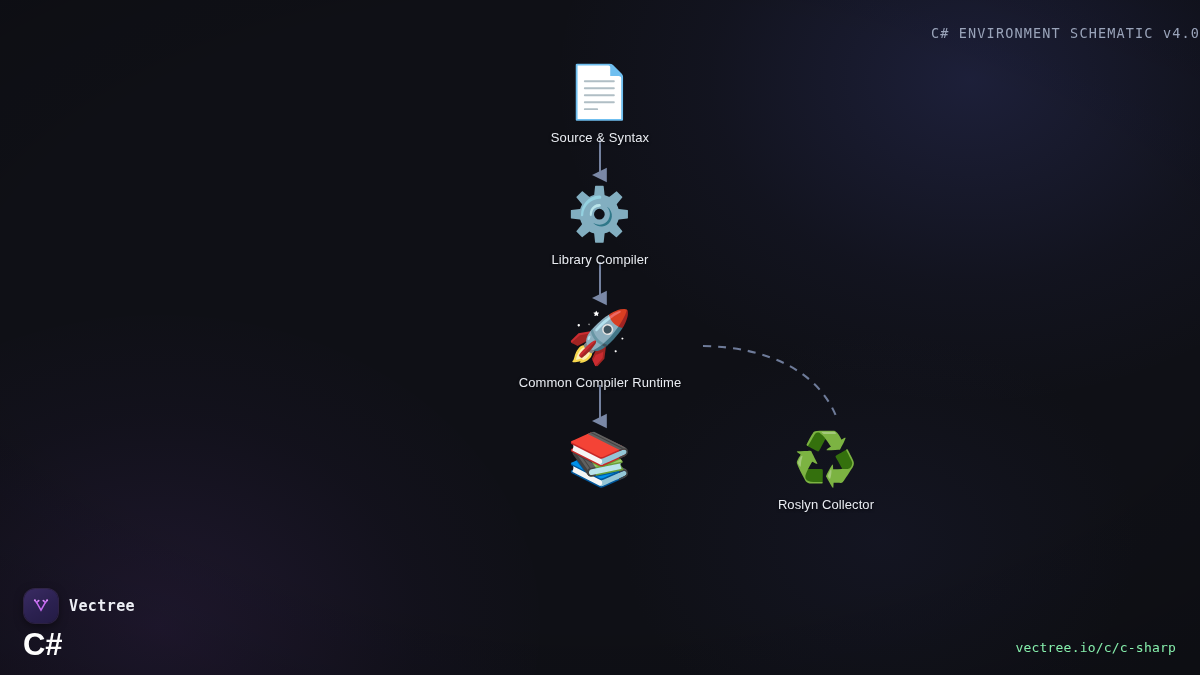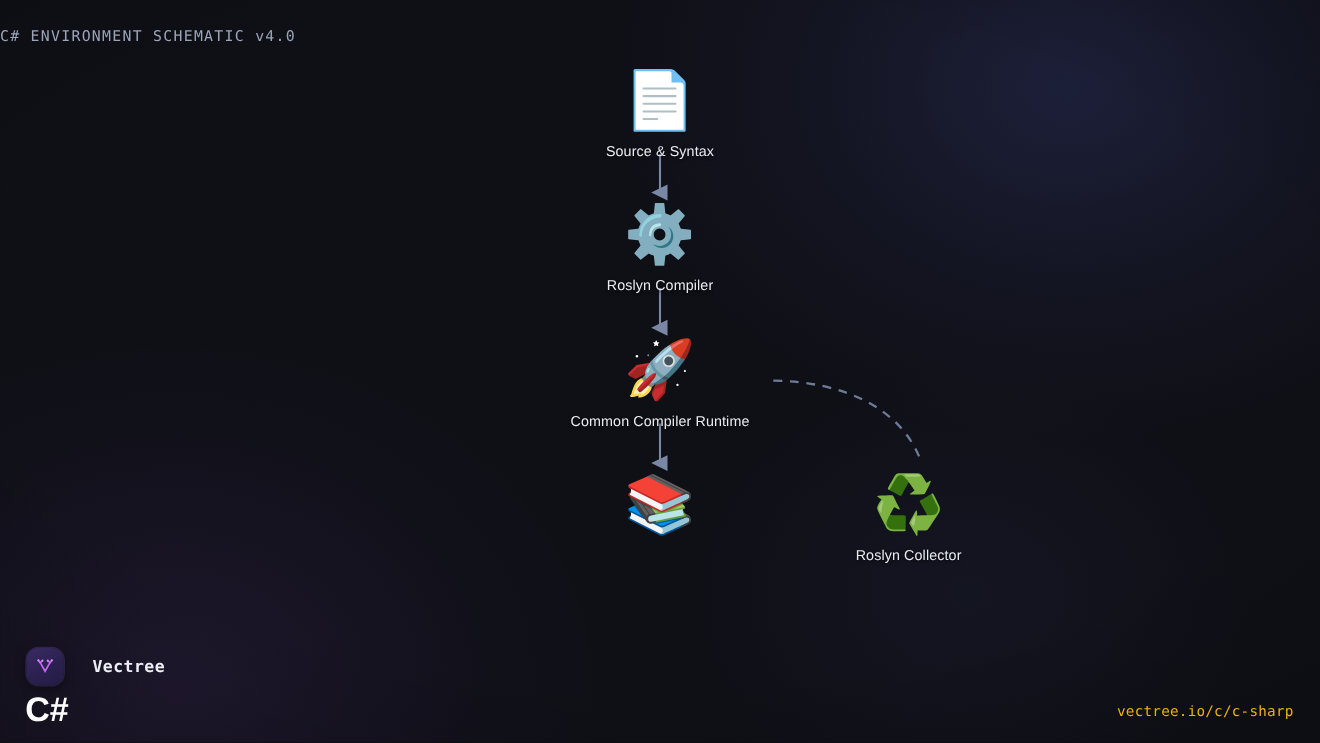--- a/index.html
+++ b/index.html
@@ -49,21 +49,21 @@
     pointer-events: none;
     background: radial-gradient(ellipse 120% 110% at 50% 46%, rgba(0,0,0,0) 40%, rgba(0,0,0,0.36) 100%);
   }
 
   
   .schematic-title {
     position: absolute;
     top: 25px;
     left: 0;
     width: 1200px;
-    text-align: left;
+    text-align: right;
     font-family: "DejaVu Sans Mono", "Liberation Mono", monospace;
     font-size: 13.5px;
     letter-spacing: 1.15px;
     color: #9aa4ba;
     white-space: pre;
   }
 
   
   .edges {
     position: absolute;
@@ -104,21 +104,21 @@
   #node-3 { left: 600px; top: 433px; }
   #node-4 { left: 826px; top: 433px; }
 
   
   .brand {
     position: absolute;
     left: 24px;
     bottom: 52px;
     display: flex;
     align-items: center;
-    gap: 26px;
+    gap: 11px;
   }
   .brand-badge {
     width: 34px;
     height: 34px;
     border-radius: 11px;
     background: linear-gradient(150deg, #3a2b63 0%, #2b2150 55%, #241b45 100%);
     box-shadow: 0 0 0 1px rgba(150,110,220,0.22), 0 3px 10px rgba(0,0,0,0.5);
     display: flex;
     align-items: center;
     justify-content: center;
@@ -139,21 +139,21 @@
     color: #ffffff;
     letter-spacing: -0.2px;
     font-family: "Liberation Sans", sans-serif;
   }
   .site-url {
     position: absolute;
     right: 24px;
     bottom: 20px;
     font-family: "DejaVu Sans Mono", "Liberation Mono", monospace;
     font-size: 13px;
-    color: #eab308;
+    color: #86efac;
     letter-spacing: 0.2px;
   }
 </style>
 </head>
 <body>
 
 <div id="canvas">
 
   <div class="glow glow-topright"></div>
   <div class="glow glow-midright"></div>
@@ -183,21 +183,21 @@
     </g>
   </svg>
 
   <div class="node" id="node-0">
     <span class="emoji">📄</span>
     <span class="node-label">Source &amp; Syntax</span>
   </div>
 
   <div class="node" id="node-1">
     <span class="emoji">⚙️</span>
-    <span class="node-label">Roslyn Compiler</span>
+    <span class="node-label">Library Compiler</span>
   </div>
 
   <div class="node" id="node-2">
     <span class="emoji">🚀</span>
     <span class="node-label">Common Compiler Runtime</span>
   </div>
 
   <div class="node" id="node-3">
     <span class="emoji">📚</span>
   </div>

